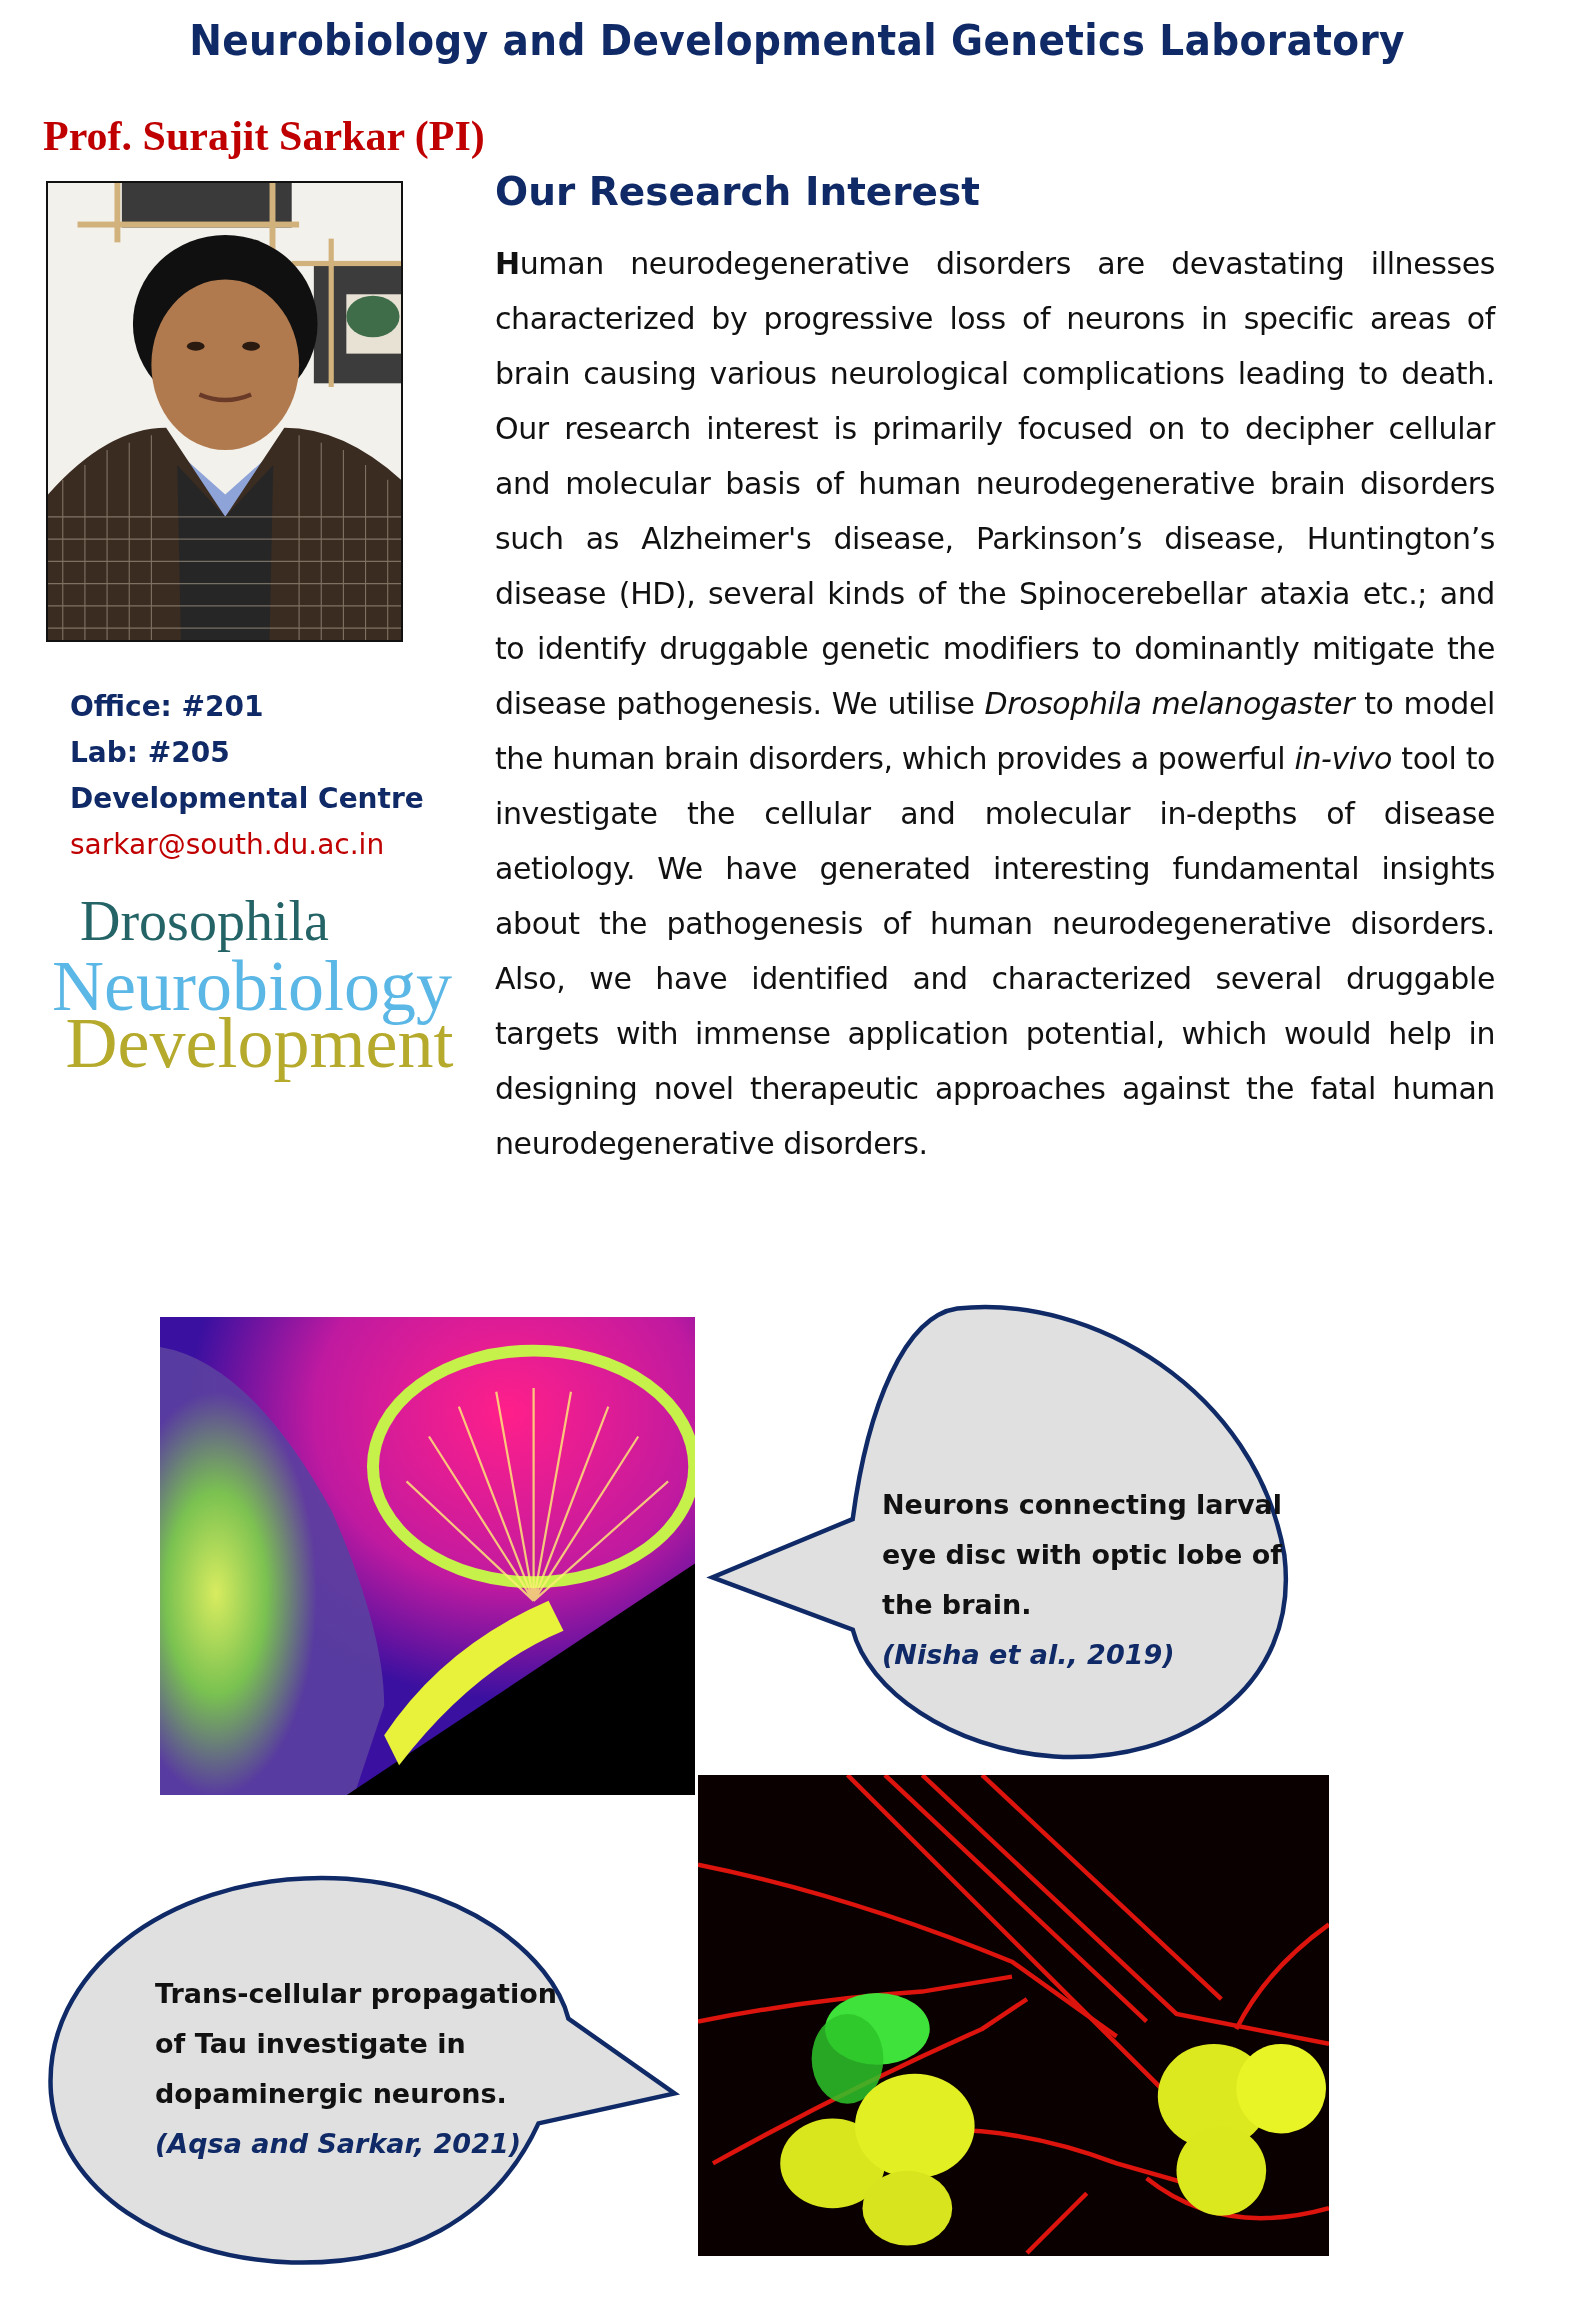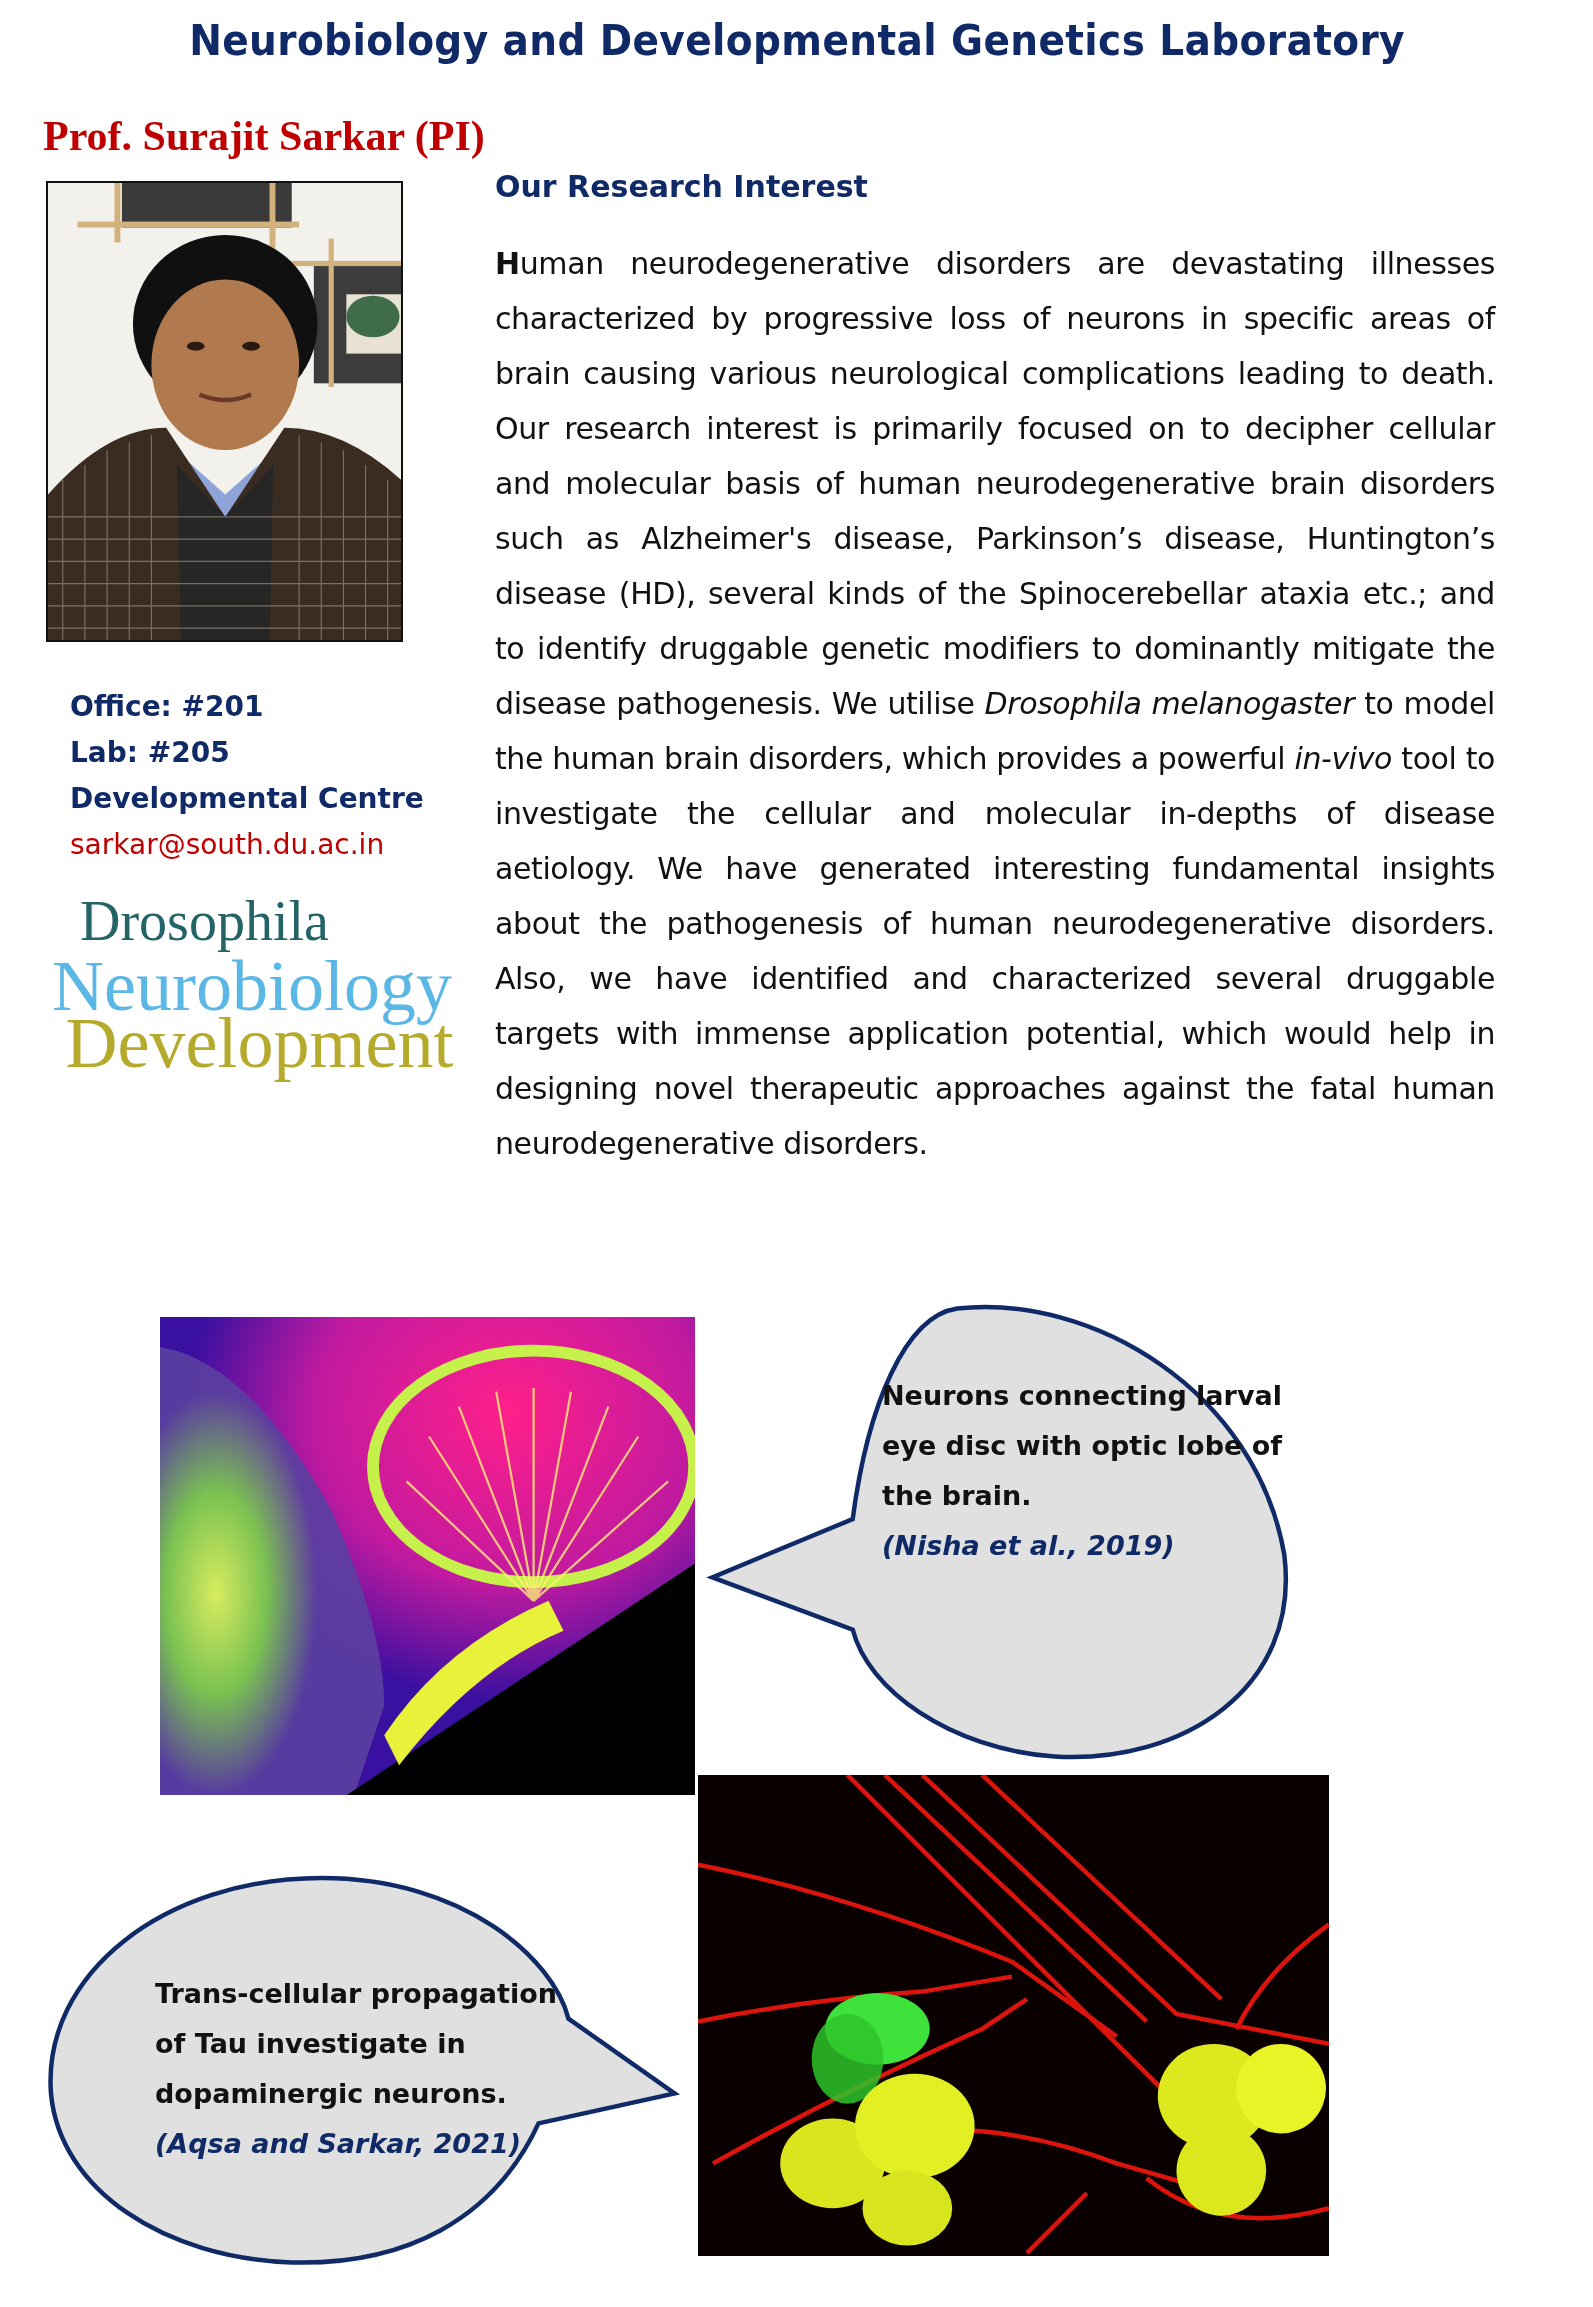--- a/index.html
+++ b/index.html
@@ -22,21 +22,21 @@
 
     .contact { position: absolute; left: 70px; top: 677px; font-family: "DejaVu Sans", sans-serif; font-weight: bold; font-size: 28px; line-height: 46px; color: #0f2a66; margin-top: 7px; }
     .contact .email { color: #c00000; font-weight: normal; }
 
     .logo { position: absolute; left: 52px; top: 893px; font-family: "Liberation Serif", serif; line-height: 1; }
     .logo .l1 { font-size: 56px; color: #246466; margin-left: 28px; display: block; height: 57px; }
     .logo .l2 { font-size: 72px; color: #5bb7e5; display: block; height: 57px; }
     .logo .l3 { font-size: 72px; color: #b5aa2c; margin-left: 13.5px; display: block; }
 
     .research-heading {
-      position: absolute; left: 495px; top: 169px; font-weight: bold; font-size: 30px; color: #0f2a66;
+      position: absolute; left: 495px; top: 169px; font-weight: bold; font-size: 39px; color: #0f2a66;
       font-family: "DejaVu Sans", sans-serif;
     }
     .research-body {
       position: absolute; left: 495px; top: 236px; width: 1000px;
       font-family: "DejaVu Sans", sans-serif; font-size: 30px; line-height: 55px; color: #111;
       text-align: justify; letter-spacing: -0.4px;
     }
     .research-body .dropcap { font-weight: bold; }
     .research-body em { font-style: italic; }
 
@@ -125,21 +125,21 @@
       <path d="M330 220 L500 380 M360 160 L500 380 M400 120 L500 380 M450 100 L500 380 M500 95 L500 380 M550 100 L500 380 M600 120 L500 380 M640 160 L500 380 M680 220 L500 380"></path>
     </g>
   </svg>
 </div>
 
 <div class="bubble bubble-1">
   <svg width="628" height="463" viewBox="0 0 840 620">
     <path d="M340 10 C520 -10 740 120 778 340 C800 520 640 620 470 610 C330 600 220 520 200 440 L12 370 L200 292 C220 140 270 20 340 10 Z" fill="#e0e0e0" stroke="#0f2a66" stroke-width="6"></path>
   </svg>
 </div>
-<div class="bubble-text" style="left:882px; top:1371px;">
+<div class="bubble-text" style="left:882px; top:1480px;">
   <div>Neurons connecting larval</div>
   <div>eye disc with optic lobe of</div>
   <div>the brain.</div>
   <div class="bubble-cite">(Nisha et al., 2019)</div>
 </div>
 
 <div class="micro micro-2" aria-label="Confocal image of dopaminergic neurons with Tau aggregates">
   <svg viewBox="0 0 844 644" preserveAspectRatio="none">
     <rect width="844" height="644" fill="#0a0000"></rect>
     <g stroke="#e8160e" stroke-width="6" fill="none" opacity="0.95">

